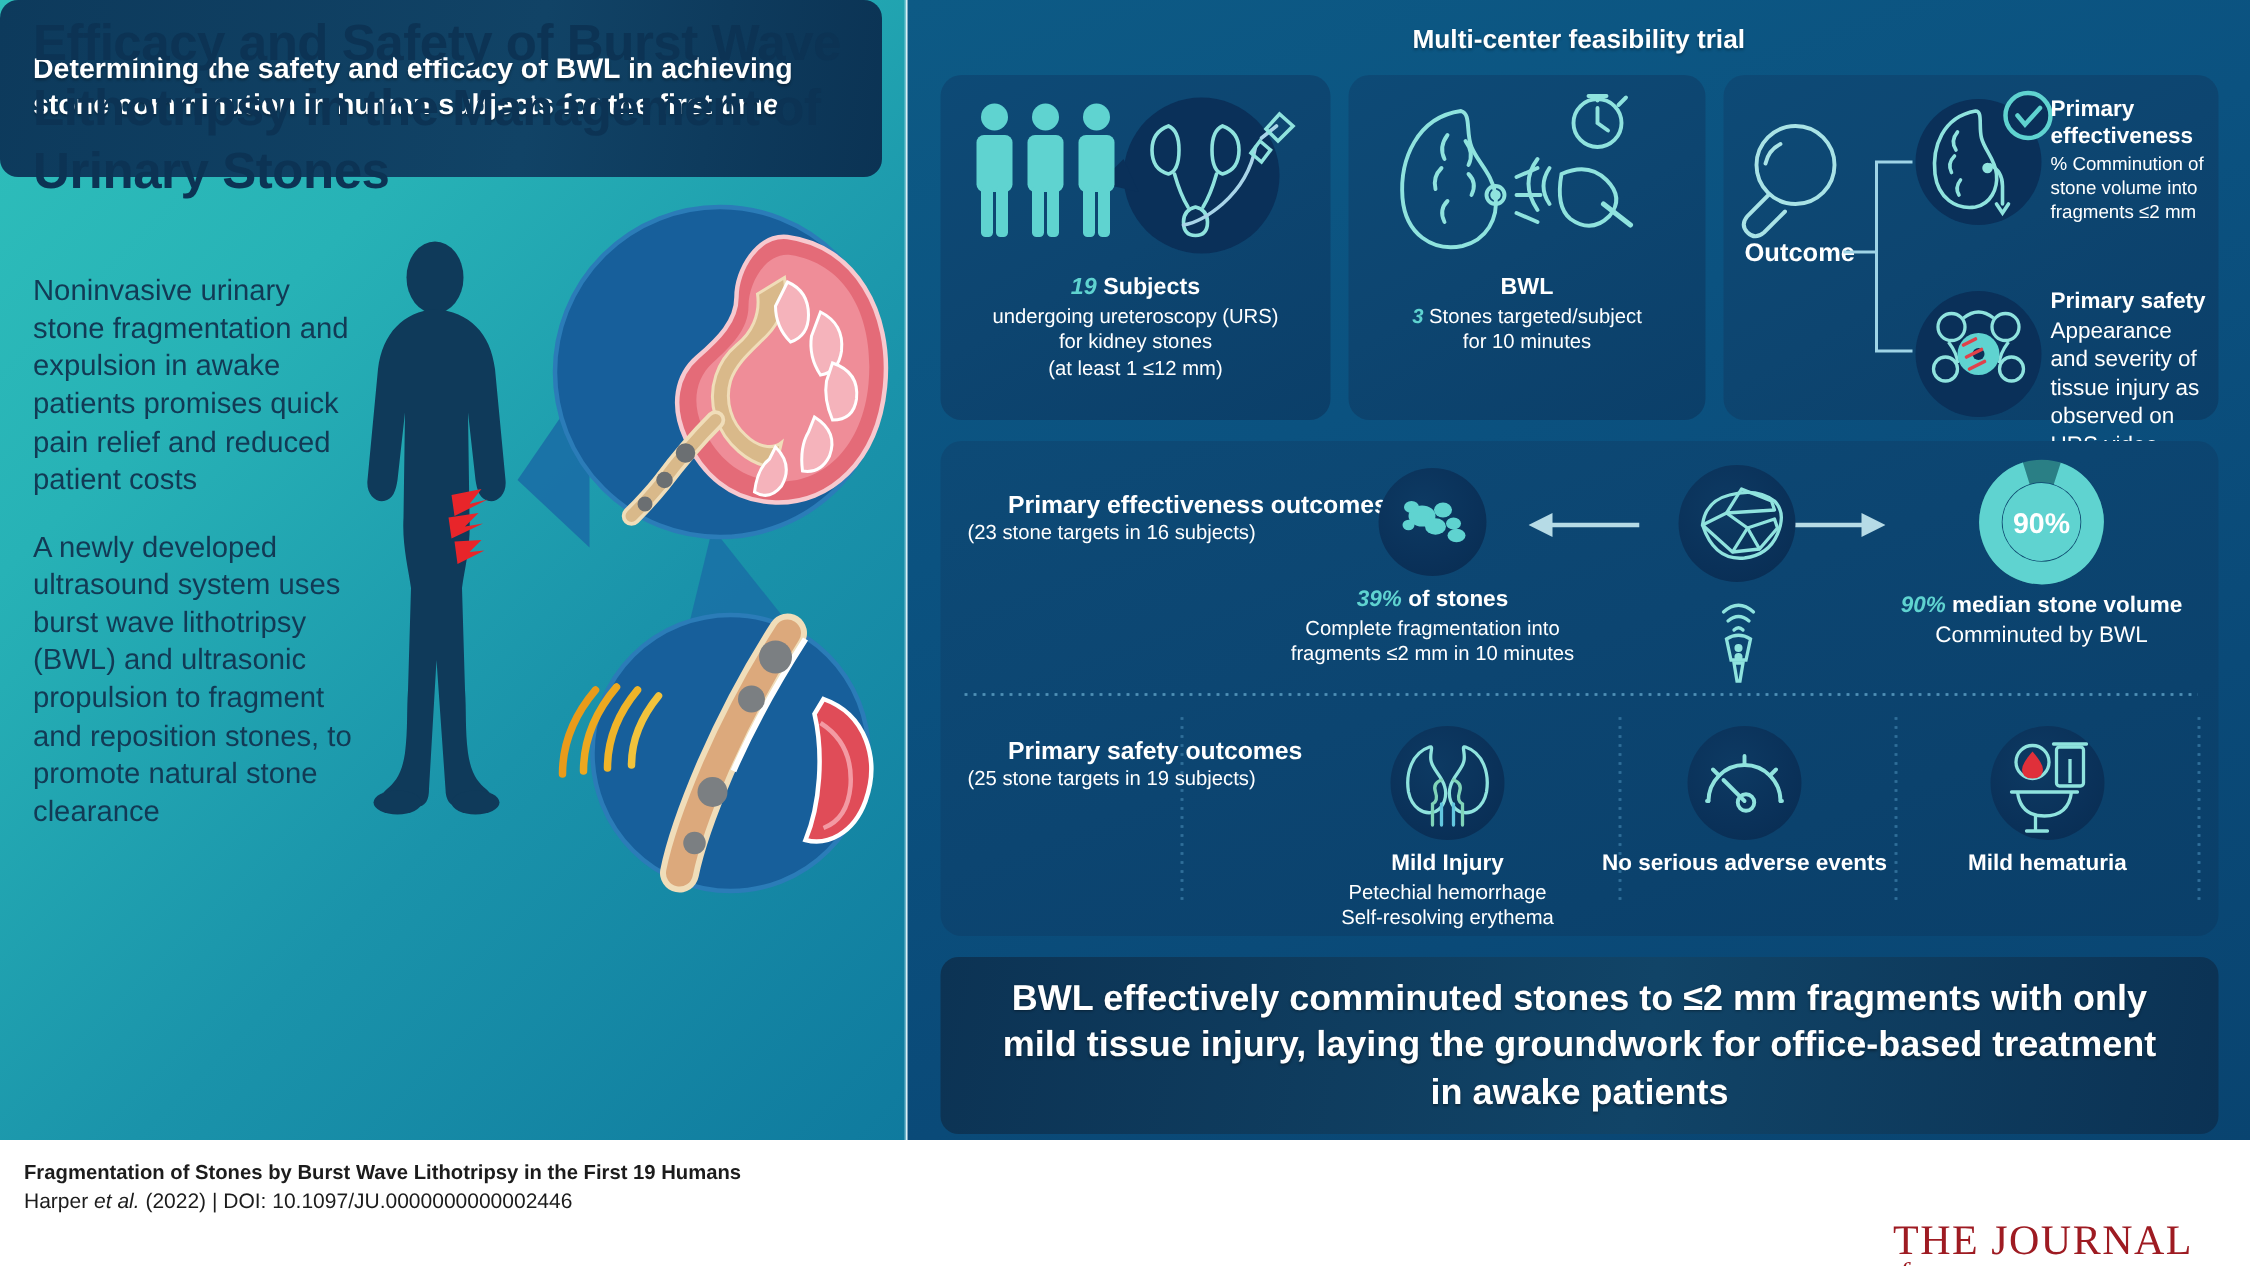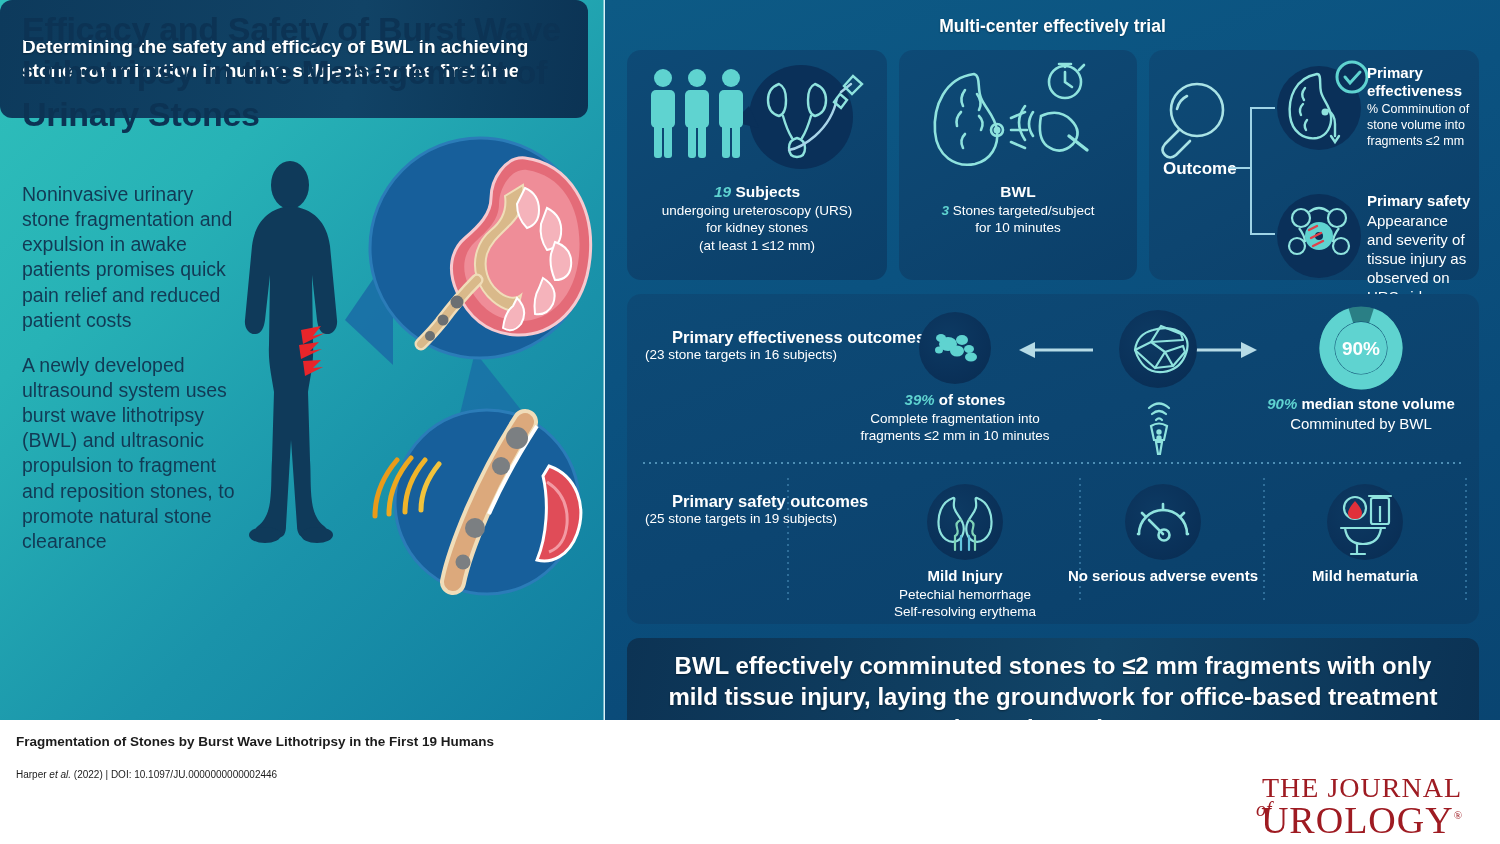--- a/index.html
+++ b/index.html
@@ -103,26 +103,26 @@
     background: linear-gradient(100deg, #0c3354 0%, #114467 55%, #0b3254 100%);
     border-radius: 12px; display: flex; align-items: center; justify-content: center;
   }
   #right-banner-text {
     color: #ffffff; font-size: 24px; font-weight: bold; text-align: center;
     line-height: 1.3; text-shadow: 0 1px 2px rgba(0,0,0,.4); padding: 0 28px;
   }
 
   
   #footer {
-    position: absolute; left: 0; top: 720px; width: 1500px; height: 80px;
+    position: absolute; left: 0; top: 760px; width: 1500px; height: 80px;
     background: #ffffff;
   }
   #footer-cite { position: absolute; left: 16px; top: 14px; color: #1c1c1c; }
   #cite-title { font-size: 13.5px; font-weight: bold; }
-  #cite-sub   { font-size: 10px; margin-top: 20px; }
+  #cite-sub   { font-size: 14px; margin-top: 3px; }
   #cite-sub i { font-style: italic; }
 
   #journal-logo {
     position: absolute; right: 18px; top: 8px; width: 240px; height: 64px;
     color: #9e1b22; text-align: center; margin-top: 44px;
   }
   #logo-line1 {
     font-family: "Liberation Serif", serif; font-size: 28px; letter-spacing: 1px;
     white-space: nowrap;
   }
@@ -226,21 +226,21 @@
 
     <div id="left-banner">
       <div id="left-banner-text">Determining the safety and efficacy of BWL in achieving stone comminution in human subjects for the first time</div>
     </div>
   </div>
 
   <div id="panel-divider"></div>
 
   <div id="right-panel">
 
-    <div id="right-heading">Multi-center effectively trial</div>
+    <div id="right-heading">Multi-center feasibility trial</div>
 
     <div class="card" id="card-subjects">
       <svg width="230" height="110" viewBox="0 0 230 110" style="position:absolute;left:14px;top:12px">
         <circle cx="160" cy="55" r="52" fill="#0a3059"></circle>
         <polygon points="108,44 118,66 92,60" fill="#0a3059"></polygon>
         <g fill="#5fd3d0">
           <circle cx="22" cy="16" r="9"></circle>
             <rect x="10" y="28" width="24" height="38" rx="5"></rect>
           <rect x="13" y="62" width="8" height="34" rx="3"></rect>
             <rect x="23" y="62" width="8" height="34" rx="3"></rect>

